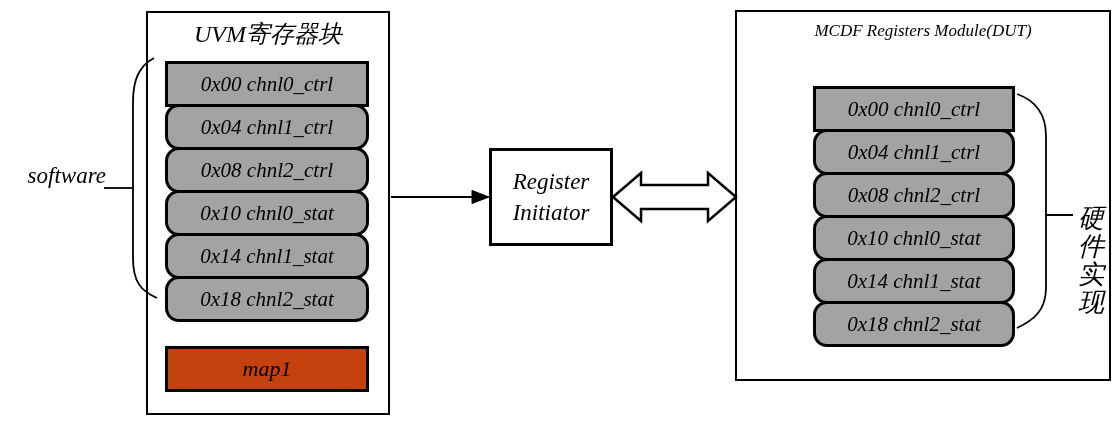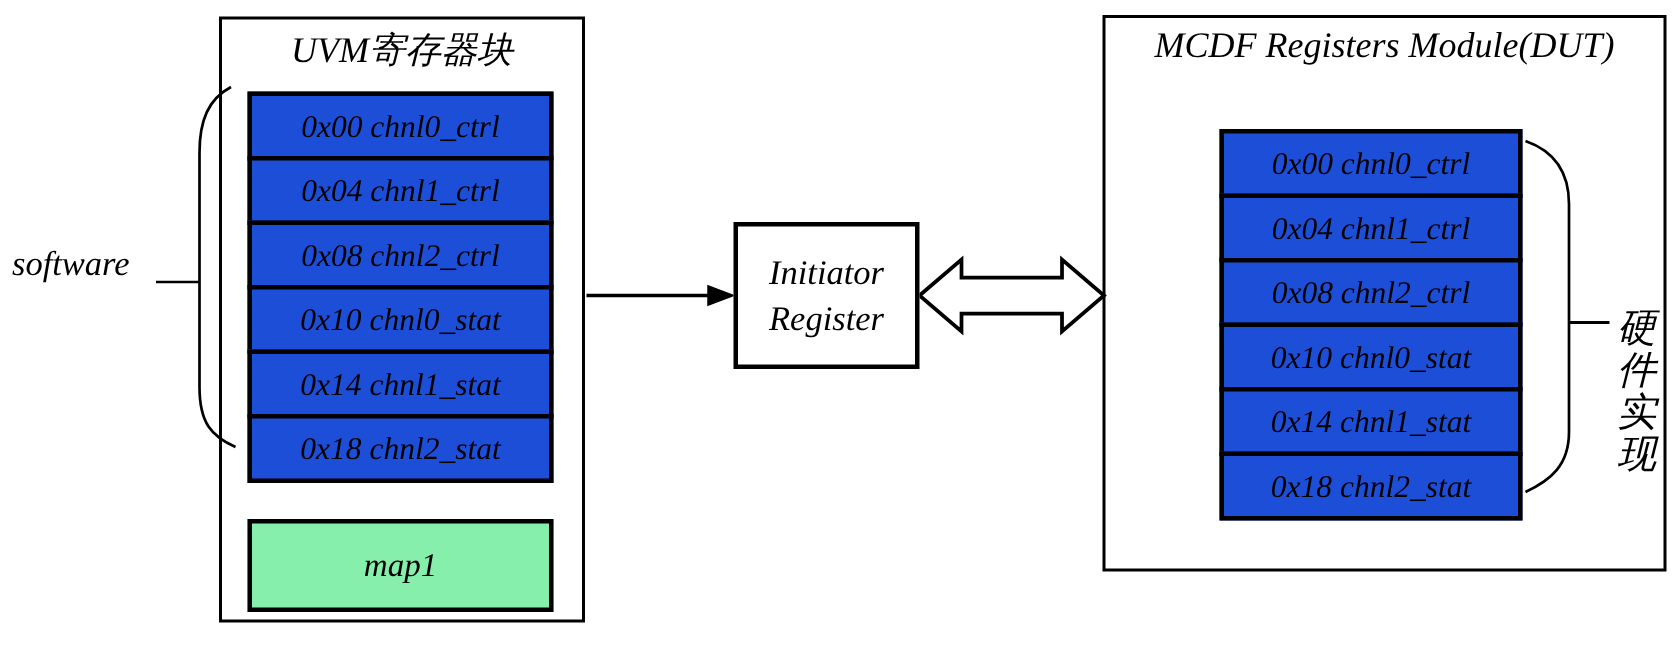--- a/index.html
+++ b/index.html
@@ -26,39 +26,39 @@
   .mid-box {
     left: 489px; top: 148px; width: 124px; height: 98px; border-width: 3px;
     display: flex; flex-direction: column; justify-content: center; align-items: center;
     font-size: 23px; line-height: 31px; background: #fff;
   }
   .box-title {
     position: absolute; text-align: center;
     font-size: 24px; line-height: 30px; white-space: nowrap;
   }
   .left-title  { left: 146px; top: 19px; width: 244px; }
-  .right-title { left: 735px; top: 16px; width: 376px; font-size: 24px; }
+  .right-title { left: 735px; top: 16px; width: 376px; font-size: 17px; }
   .reg-stack { position: absolute; width: 204px; }
   .stack-left  { left: 165px; top: 61px; }
   .stack-right { left: 813px; top: 86px; width: 202px; }
   .reg-row {
-    height: 46px; border: 3px solid #000; background: #1d4ed8;
+    height: 46px; border: 3px solid #000; background: #a3a3a3;
     display: flex; align-items: center; justify-content: center;
     font-size: 21px; white-space: nowrap;
   }
-  .reg-row + .reg-row { margin-top: -3px; }
+  .reg-row + .reg-row { margin-top: -3px; border-radius: 14px; }
   .map-box {
-    position: absolute; left: 165px; top: 346px; width: 204px; height: 62px;
-    border: 3px solid #000; background: #86efac;
+    position: absolute; left: 165px; top: 346px; width: 204px; height: 46px;
+    border: 3px solid #000; background: #c2410c;
     display: flex; align-items: center; justify-content: center;
     font-size: 22px;
   }
   .sw-label {
     position: absolute; left: 8px; top: 162px; width: 98px;
-    text-align: left; font-size: 23px; line-height: 28px;
+    text-align: right; font-size: 23px; line-height: 28px;
   }
   .hw-label {
     position: absolute; left: 1076px; top: 157px; width: 30px;
     font-size: 26px; line-height: 28px;
     word-break: break-all; text-align: center; margin-top: 48px;
   }
 </style>
 </head>
 <body>
 
@@ -92,22 +92,22 @@
 
   <div class="map-box">
     <span>map1</span>
   </div>
 
   <div class="sw-label">
     <div>software</div>
   </div>
 
   <div class="box mid-box">
+    <div>Register</div>
     <div>Initiator</div>
-    <div>Register</div>
   </div>
 
   <div class="box right-box"></div>
   <div class="box-title right-title">MCDF Registers Module(DUT)</div>
 
   <div class="reg-stack stack-right">
       <div class="reg-row">0x00 chnl0_ctrl</div>
       <div class="reg-row">0x04 chnl1_ctrl</div>
       <div class="reg-row">0x08 chnl2_ctrl</div>
       <div class="reg-row">0x10 chnl0_stat</div>

